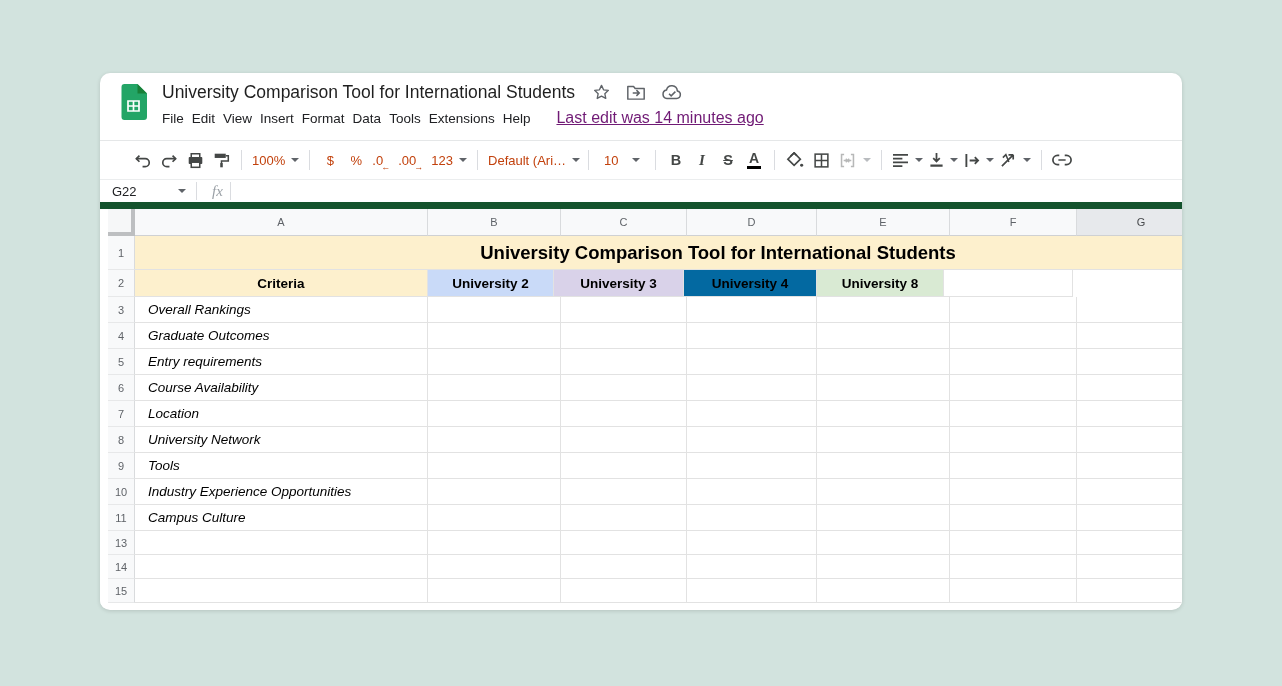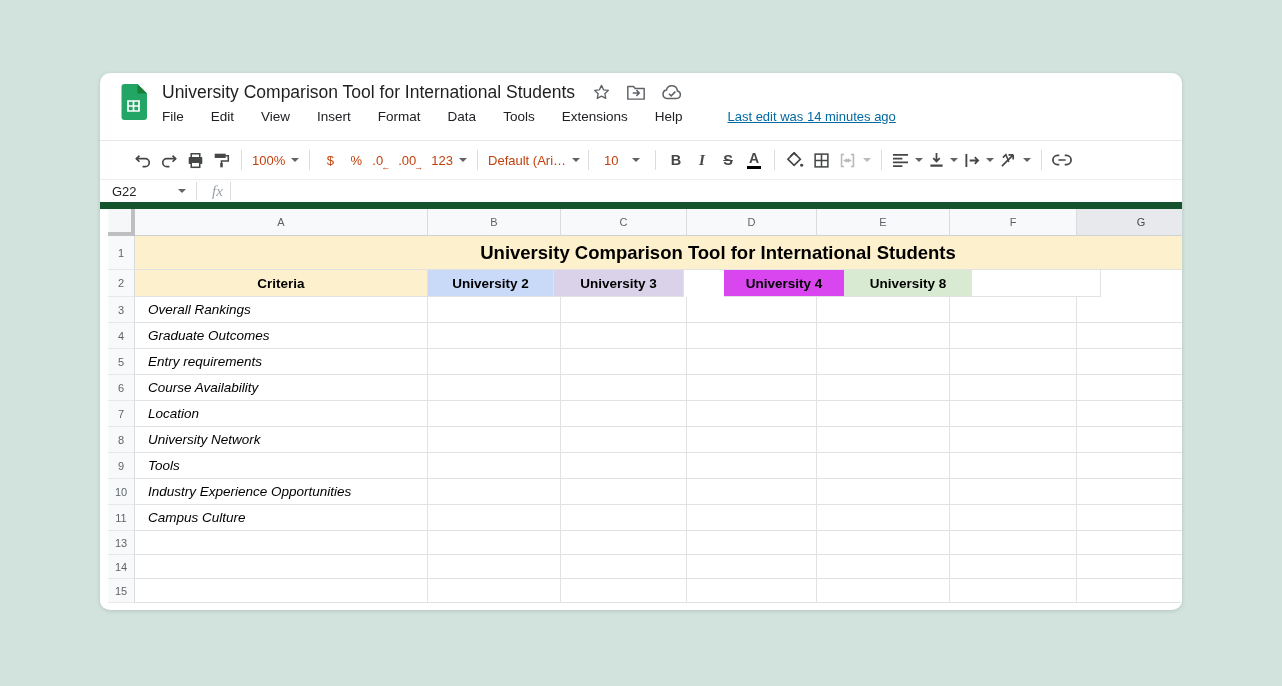--- a/index.html
+++ b/index.html
@@ -19,23 +19,23 @@
   .titlebar {
     height:68px; display:flex; align-items:flex-start;
     padding:9px 0 0 20px; border-bottom:1px solid #e5e7e8;
   }
   .logo { width:27px; height:36px; margin-top:2px; flex:0 0 auto; }
   .head-main { margin-left:15px; min-width:0; }
   .doc-title-row { display:flex; align-items:center; }
   .doc-title { font-size:17.5px; color:#1f1f1f; white-space:nowrap; }
   .head-icons { display:flex; align-items:center; gap:15px; margin-left:17px; color:#5f6368; }
   .head-icons svg { display:block; }
-  .menu-row { display:flex; align-items:center; gap:27px; margin-top:6px; font-size:13.5px; color:#202124; }
+  .menu-row { display:flex; align-items:center; gap:8px; margin-top:6px; font-size:13.5px; color:#202124; }
   .menu-item { cursor:default; }
-  .last-edit { margin-left:18px; color:#0369a1; text-decoration:underline; font-size:13px; white-space:nowrap; }
+  .last-edit { margin-left:18px; color:#701a75; text-decoration:underline; font-size:16px; white-space:nowrap; }
   
   .toolbar {
     height:39px; display:flex; align-items:center; padding-left:30px;
     border-bottom:1px solid #ebedee; color:#444746; white-space:nowrap; overflow:hidden;
   }
   .tb-btn { height:28px; min-width:26px; padding:0 3px; display:flex; align-items:center; justify-content:center; border-radius:4px; flex:0 0 auto; }
   .tb-btn svg { display:block; }
   .tb-text { font-size:13px; color:#c2410c; }
   .tb-sep { width:1px; height:20px; background:#dadce0; margin:0 7px; flex:0 0 auto; }
   .caret { width:0; height:0; border-left:4px solid transparent; border-right:4px solid transparent; border-top:4px solid #5f6368; margin-left:6px; }
@@ -277,21 +277,21 @@
       </div>
       <div class="row" style="height: 34px;">
         <div class="gut">1</div>
         <div class="merged-title" style="width: 1166px; background: rgb(253, 240, 205);">University Comparison Tool for International Students</div>
       </div>
       <div class="row" style="height: 27px;">
         <div class="gut">2</div>
         <div class="cell hdr2" style="width: 293px; background: rgb(253, 240, 205);">Criteria</div>
         <div class="cell hdr2" style="width: 126px; background: rgb(201, 218, 248);">University 2</div>
         <div class="cell hdr2" style="width: 130px; background: rgb(217, 210, 233);">University 3</div>
-        <div class="cell hdr2" style="width: 121px; background: #d946ef; margin-left: 40px;">University 4</div>
+        <div class="cell hdr2" style="width: 133px; background: #0369a1;">University 4</div>
         <div class="cell hdr2" style="width: 127px; background: rgb(217, 234, 211);">University 8</div>
         <div class="cell hdr2" style="width: 129px; background: rgb(255, 255, 255);"></div>
       </div>
       <div class="row" style="height: 26px;">
         <div class="gut">3</div>
         <div class="cell a-col" style="width: 293px;">Overall Rankings</div>
         <div class="cell" style="width: 133px;"></div>
         <div class="cell" style="width: 126px;"></div>
         <div class="cell" style="width: 130px;"></div>
         <div class="cell" style="width: 133px;"></div>

